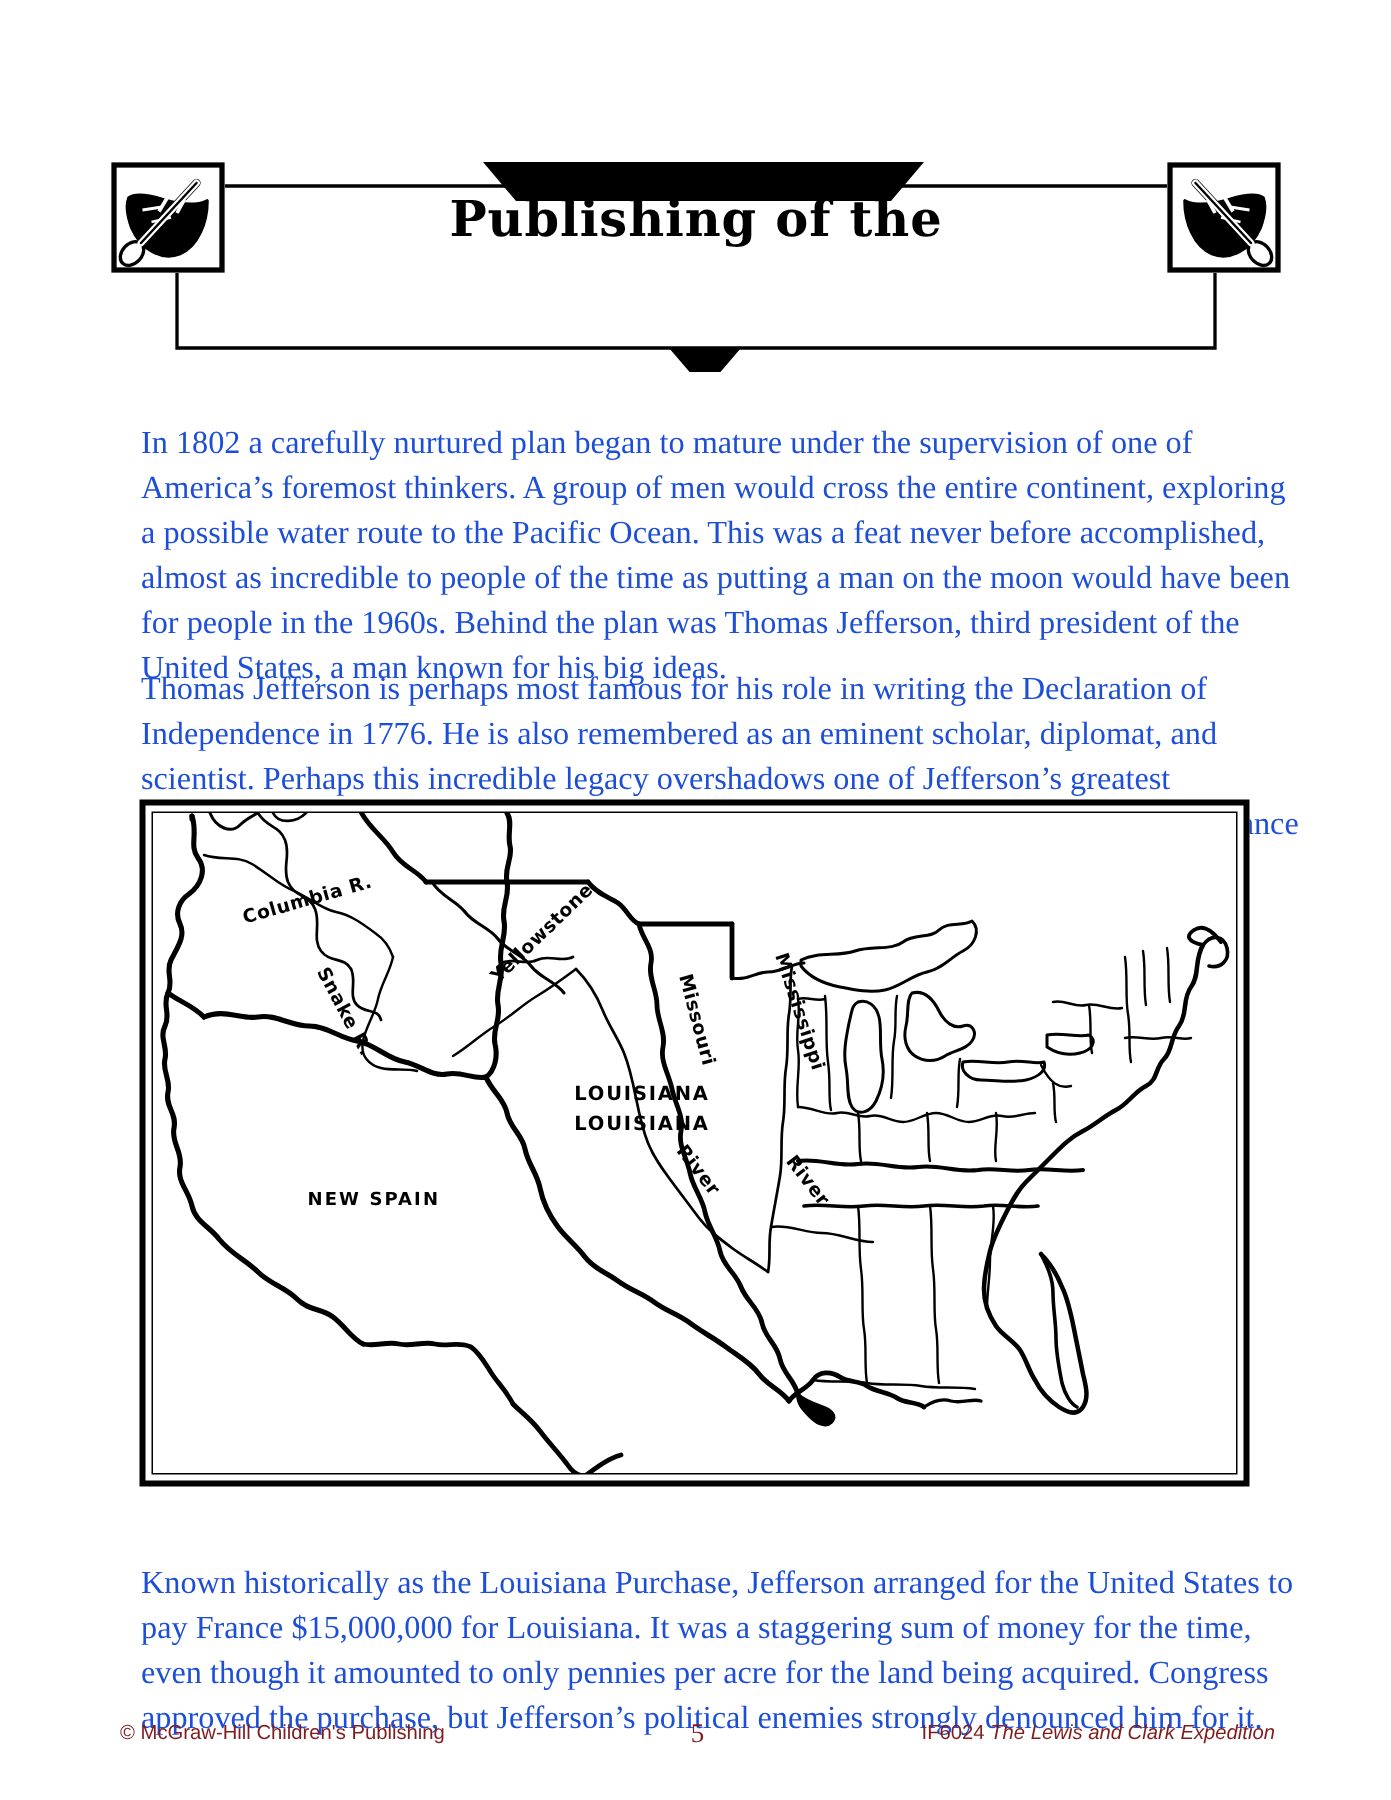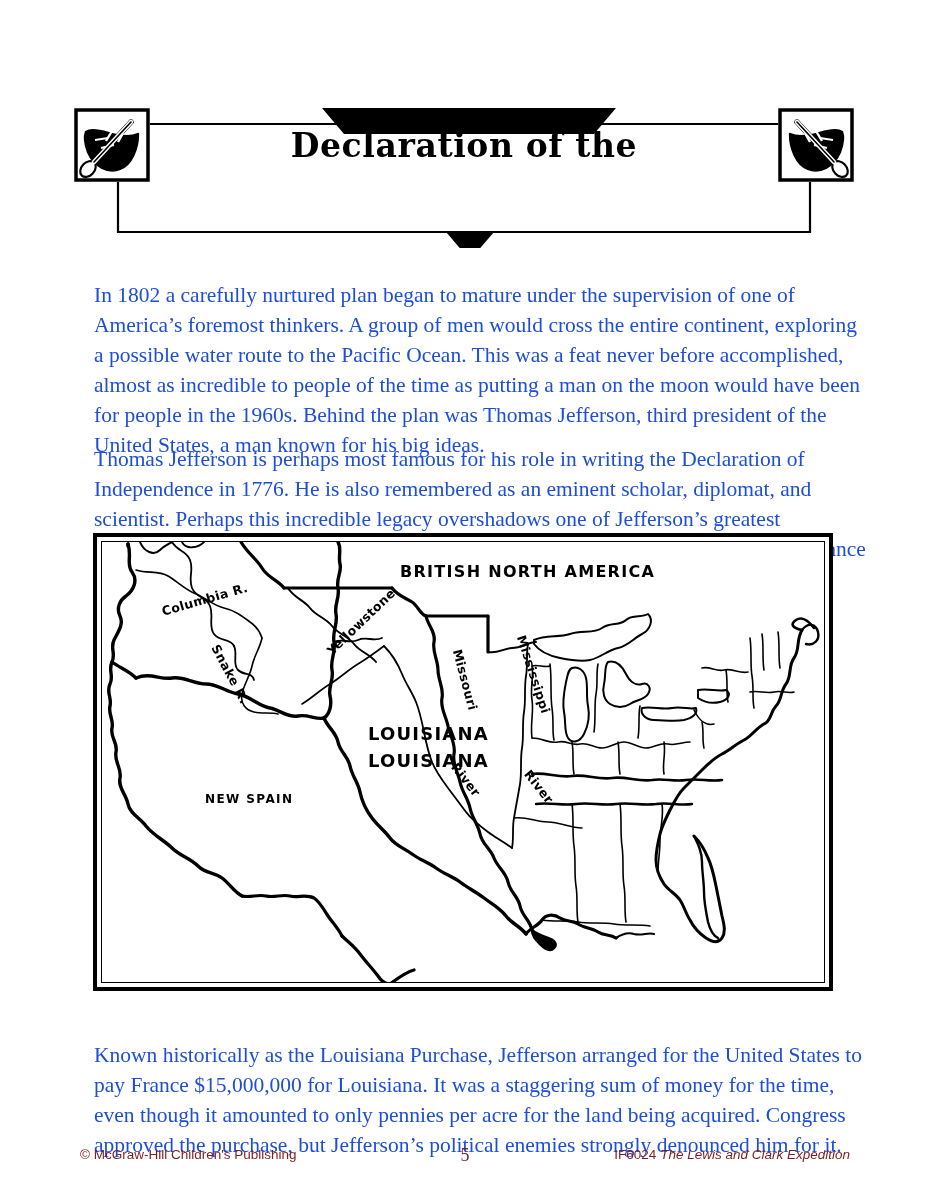--- a/index.html
+++ b/index.html
@@ -82,21 +82,21 @@
 
   .map-label {
     position: absolute;
     font-family: "DejaVu Sans", "Liberation Sans", sans-serif;
     font-weight: bold;
     color: #000;
     white-space: nowrap;
     letter-spacing: 1.1px;
   }
   #lbl-bna   { left: 298px; top: 20px;  font-size: 16px; letter-spacing: 1.3px; }
-  #lbl-lp    { left: 266px; top: 178px; font-size: 18px; text-align: center; width: 120px; line-height: 1.5; letter-spacing: 1.2px;}
+  #lbl-lp    { left: 266px; top: 178px; font-size: 13px; text-align: center; width: 120px; line-height: 1.5; letter-spacing: 1.2px;}
   #lbl-ns    { left: 103px; top: 250px; font-size: 12px; letter-spacing: 1.4px; }
 
   .river-label {
     position: absolute;
     font-family: "DejaVu Sans", "Liberation Sans", sans-serif;
     font-weight: bold;
     font-size: 12.5px;
     color: #000;
     white-space: nowrap;
     letter-spacing: 0.4px;
@@ -174,21 +174,21 @@
       <path d="M 21 32 L 34 30" stroke="#ffffff" stroke-width="2" fill="none"></path>
       <path d="M 27 40 L 40 37" stroke="#ffffff" stroke-width="1.8" fill="none"></path>
       <path d="M 38 23 L 32 33" stroke="#ffffff" stroke-width="2.4" fill="none"></path>
       <path d="M 49 25 L 44 34" stroke="#ffffff" stroke-width="2.4" fill="none"></path>
       <path d="M 57 14 L 20 54" stroke="#ffffff" stroke-width="4.6" fill="none" stroke-linecap="round"></path>
       <path d="M 57 14 L 20 54" stroke="#000000" stroke-width="1.6" fill="none" stroke-linecap="round"></path>
     </g>
   </svg>
 
   <div class="header-title">
-    <span class="l1">Declaration of the</span>
+    <span class="l1">Publishing of the</span>
   </div>
 </div>
 
 <p class="para" id="para1">In 1802 a carefully nurtured plan began to mature under the supervision of one of America’s foremost thinkers. A group of men would cross the entire continent, exploring a possible water route to the Pacific Ocean. This was a feat never before accomplished, almost as incredible to people of the time as putting a man on the moon would have been for people in the 1960s. Behind the plan was Thomas Jefferson, third president of the United States, a man known for his big ideas.</p>
 
 <p class="para" id="para2">Thomas Jefferson is perhaps most famous for his role in writing the Declaration of Independence in 1776. He is also remembered as an eminent scholar, diplomat, and scientist. Perhaps this incredible legacy overshadows one of Jefferson’s greatest accomplishments. As president, Thomas Jefferson arranged to buy Louisiana from France in 1803.</p>
 
 <div class="map-frame">
   <div class="map-inner">
 
@@ -359,21 +359,20 @@
 
         <path d="M 410 306 C 412 296, 410 286, 412 276 C 414 264, 416 254, 418 242
                  C 420 230, 418 218, 420 206 C 422 194, 420 182, 422 170
                  C 424 158, 422 146, 424 134 C 426 122, 424 112, 426 102" stroke-width="1.8"></path>
 
         <path d="M 412 276 C 424 274, 434 280, 446 280 C 458 280, 468 286, 480 286" stroke-width="1.6"></path>
 
       </g>
     </svg>
 
-    <div class="map-label" id="lbl-bna">BRITISH NORTH AMERICA</div>
     <div class="map-label" id="lbl-lp">
       <span>LOUISIANA</span><br>
       <span>LOUISIANA</span>
     </div>
     <div class="map-label" id="lbl-ns">NEW SPAIN</div>
 
     <div class="river-label" id="lbl-columbia">Columbia  R.</div>
     <div class="river-label" id="lbl-snake">Snake  R.</div>
     <div class="river-label" id="lbl-yellow">Yellowstone</div>
     <div class="river-label" id="lbl-missouri">Missouri</div>

